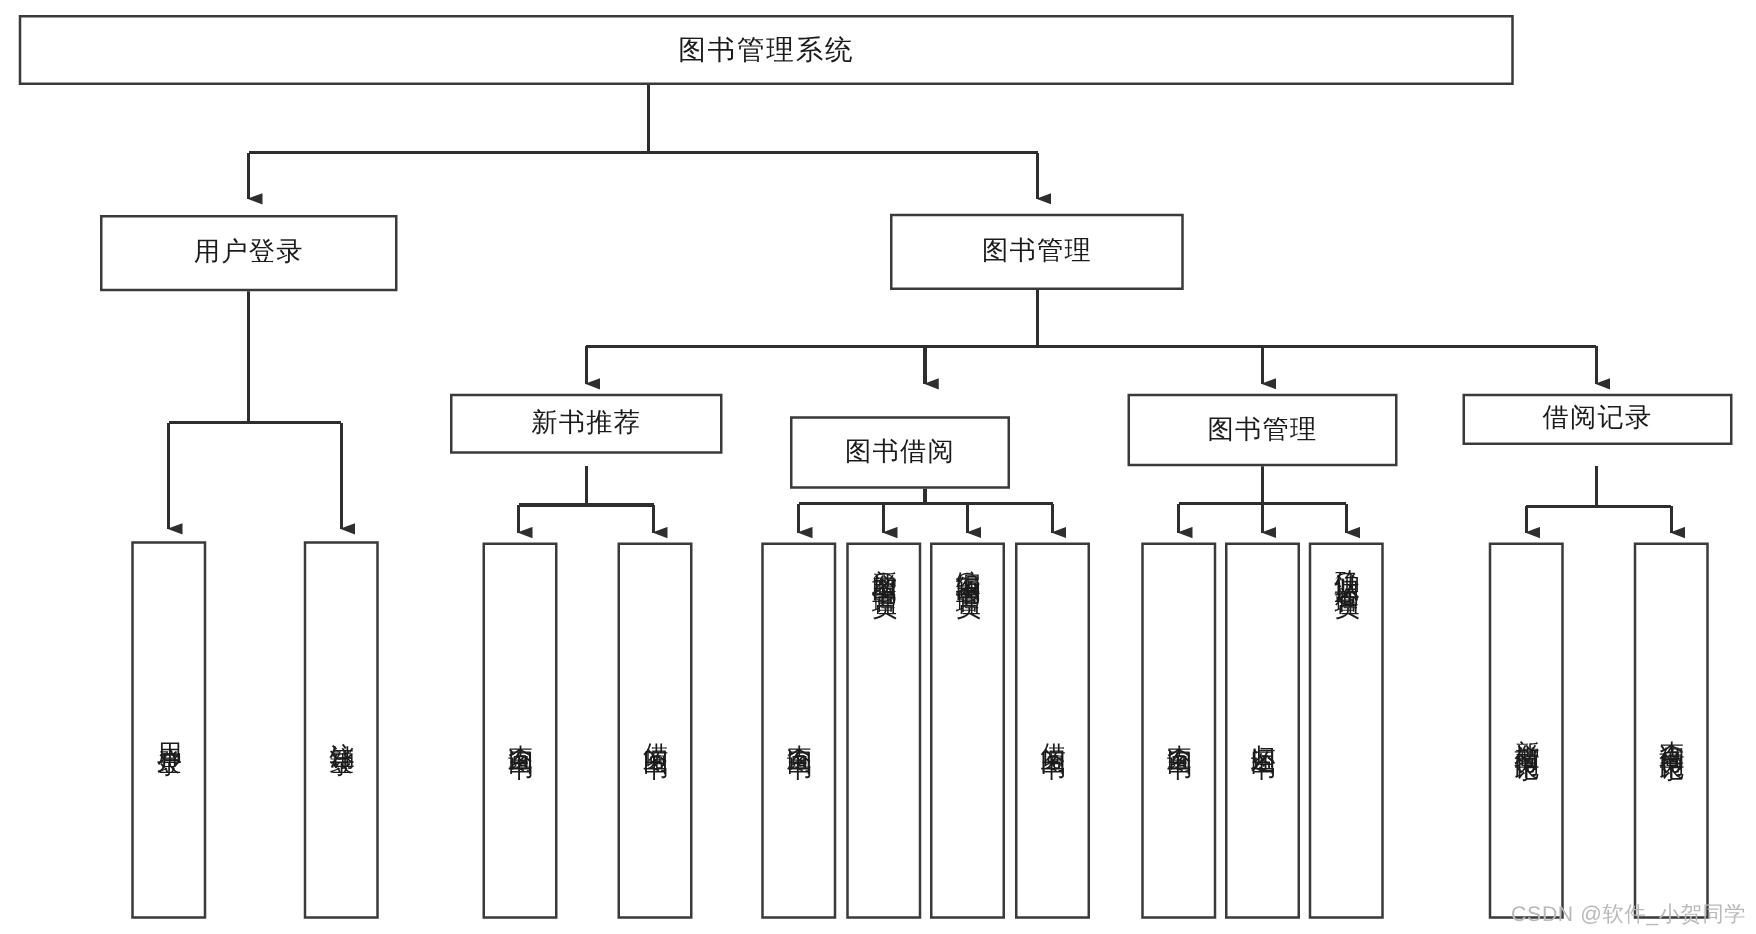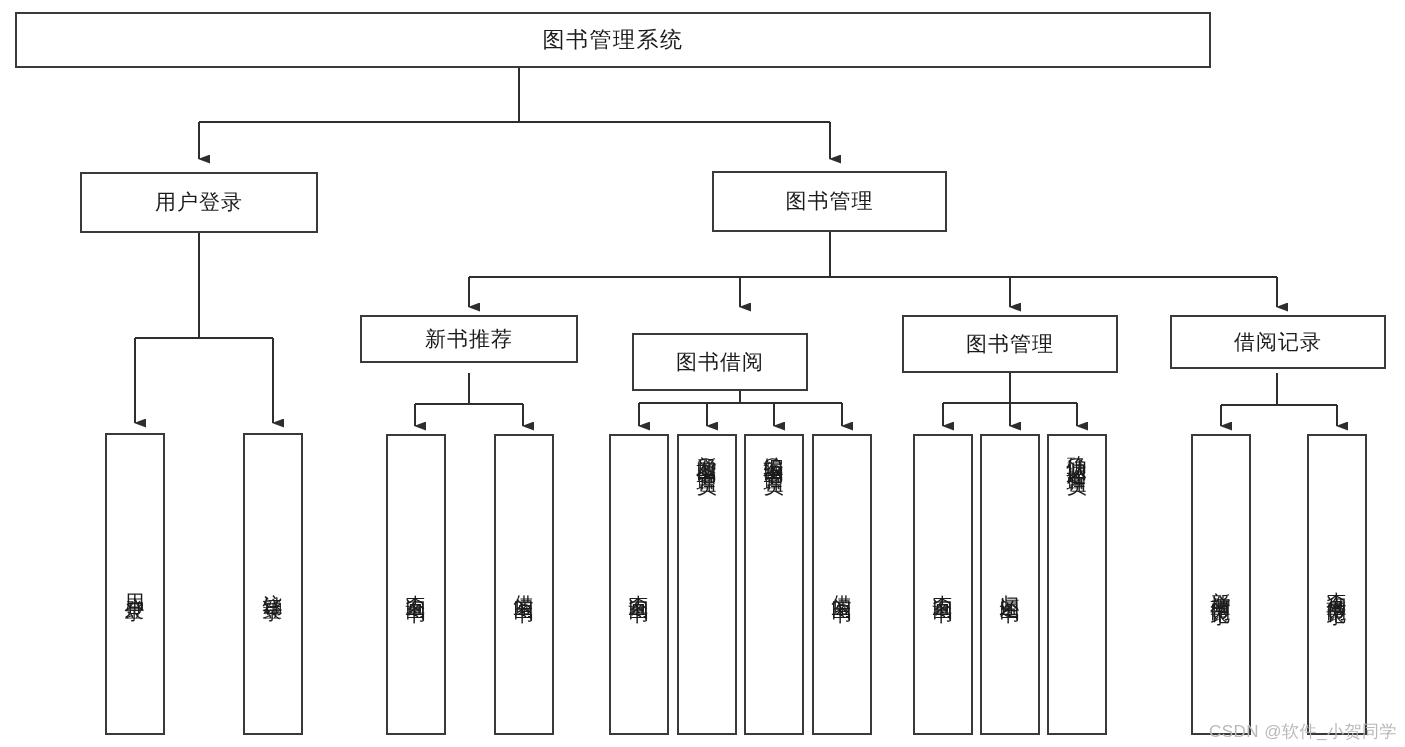--- a/index.html
+++ b/index.html
@@ -154,21 +154,21 @@
   </div>
 
   <div class="node h" style="left:632px; top:333px; width:176px; height:58px;">
     <span class="label">图书借阅</span>
   </div>
 
   <div class="node h" style="left:902px; top:315px; width:216px; height:58px;">
     <span class="label">图书管理</span>
   </div>
 
-  <div class="node h" style="left:1170px; top:315px; width:216px; height:54px;">
+  <div class="node h" style="left:1170px; top:315px; width:216px; height:41px;">
     <span class="label">借阅记录</span>
   </div>
 
   <div class="node v center" style="left:105px; top:433px; width:60px; height:302px;">
     <span class="label">用户登录</span>
   </div>
   <div class="node v center" style="left:243px; top:433px; width:60px; height:302px;">
     <span class="label">注销登录</span>
   </div>
 

